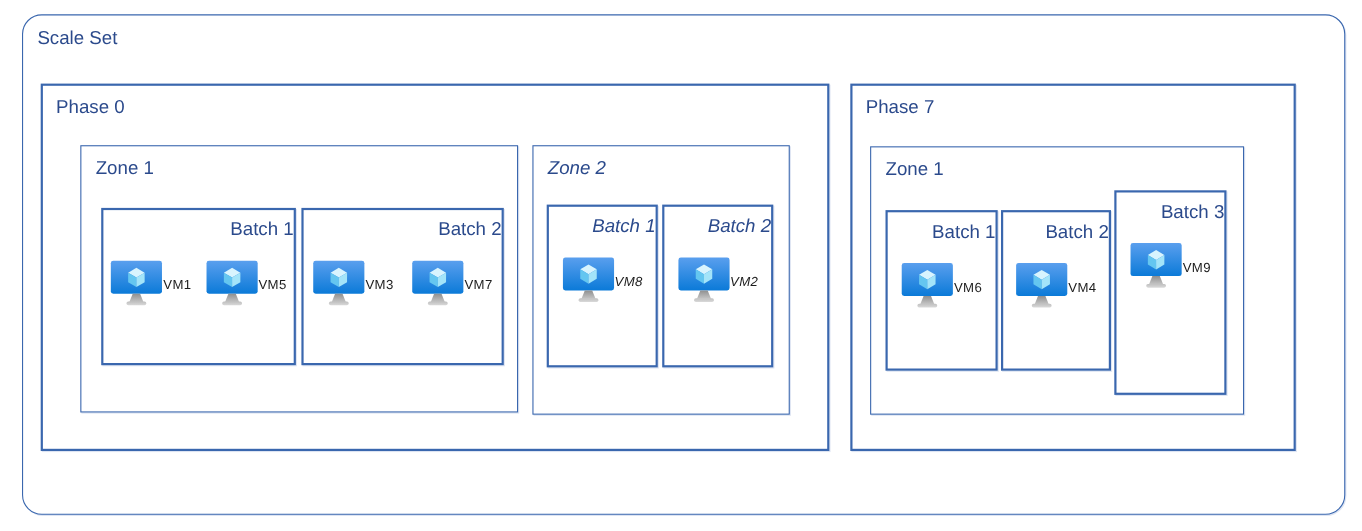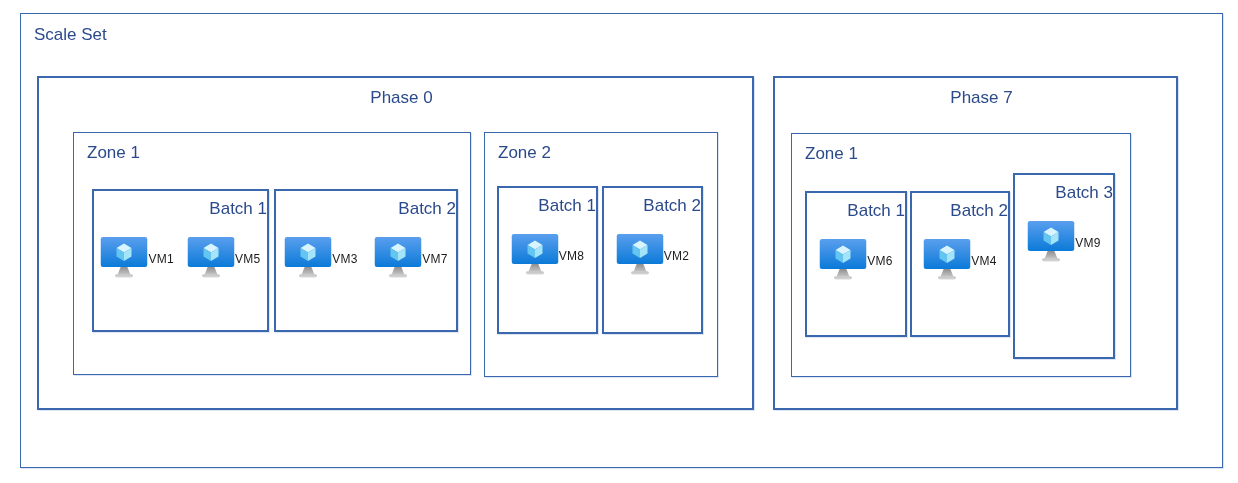--- a/index.html
+++ b/index.html
@@ -8,21 +8,21 @@
     --vm-label:#1c1c1c;
     --bg:#ffffff;
   }
   *{box-sizing:border-box;margin:0;padding:0;}
   html,body{width:1238px;height:483px;background:var(--bg);overflow:hidden;
     font-family:"Liberation Sans", sans-serif;}
   .box{position:absolute;border:2px solid var(--border);background:var(--bg);
     box-shadow:1px 1px 0 0 #dde4f2;}
   .box-label{color:var(--label);font-size:17px;line-height:1.2;}
   .scale-label{padding:11px 0 0 13px;}
-  .phase-label{padding:10px 0 0 12px;text-align:center;}
+  .phase-label{padding:10px 0 0 12px;}
   .zone-label{padding:10px 15px 0 13px;}
   .batch-label{padding:8px 0 0 12px;text-align:right;}
   .zone{border-width:1.5px;}
   .vm-row{display:flex;justify-content:space-around;align-items:flex-start;margin-top:17px;}
   .vm{display:flex;flex-direction:row;align-items:center;}
   .vm-svg{width:48px;height:44px;display:block;}
   .vm-label{font-size:12px;color:var(--vm-label);margin-top:2px;letter-spacing:0.3px;}
   .mon{fill:url(#monGrad);}
   .cube-top{fill:#d8f4fe;}
   .cube-left{fill:#64c6f0;}
@@ -43,21 +43,21 @@
       <stop offset="0" stop-color="#8f8f8f"></stop>
       <stop offset="1" stop-color="#c4c4c4"></stop>
     </linearGradient>
     <linearGradient id="baseGrad" x1="0" y1="0" x2="0" y2="1">
       <stop offset="0" stop-color="#bfbfbf"></stop>
       <stop offset="1" stop-color="#d9d9d9"></stop>
     </linearGradient>
   </defs>
 </svg>
 
-<div class="box" id="scale" style="left:20px;top:13px;width:1203px;height:455px;border-width:1.5px;">
+<div class="box" id="scale" style="left:20px;top:13px;width:1203px;height:455px;border-width:1.5px;border-radius:18px;">
   <div class="box-label scale-label">Scale Set</div>
 
   <div class="box" style="left:16px;top:62px;width:717px;height:334px;">
     <div class="box-label phase-label">Phase 0</div>
 
     <div class="box zone" style="left:34px;top:54px;width:398px;height:243px;">
       <div class="box-label zone-label">Zone 1</div>
 
       <div class="box" style="left:18px;top:56px;width:177px;height:143px;">
         <div class="box-label batch-label">Batch 1</div>
@@ -109,21 +109,21 @@
               <polygon class="cube-right" points="42,15.5 32,21.5 32,33 42,27"></polygon>
               <polygon class="stand" points="27.5,41 36.5,41 40.5,51 23.5,51"></polygon>
               <rect class="base" x="20" y="50.5" width="24" height="4.5" rx="2.2"></rect>
             </svg>
             <div class="vm-label">VM7</div>
           </div>
         </div>
       </div>
     </div>
 
-    <div class="box zone" style="left:445px;top:54px;width:234px;height:245px;">
+    <div class="box zone" style="left:445px;top:54px;width:234px;height:245px;font-style:italic;">
       <div class="box-label zone-label">Zone 2</div>
 
       <div class="box" style="left:12px;top:53px;width:101px;height:148px;">
         <div class="box-label batch-label">Batch 1</div>
         <div class="vm-row">
           <div class="vm">
             <svg class="vm-svg" viewBox="0 0 64 58">
               <rect class="mon" x="1" y="1" width="62" height="40" rx="3"></rect>
               <polygon class="cube-top" points="32,9.5 42,15.5 32,21.5 22,15.5"></polygon>
               <polygon class="cube-left" points="22,15.5 32,21.5 32,33 22,27"></polygon>

